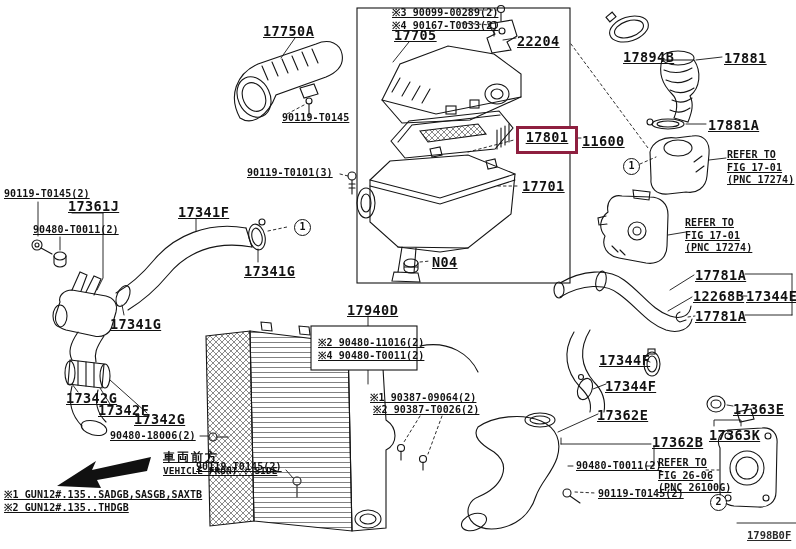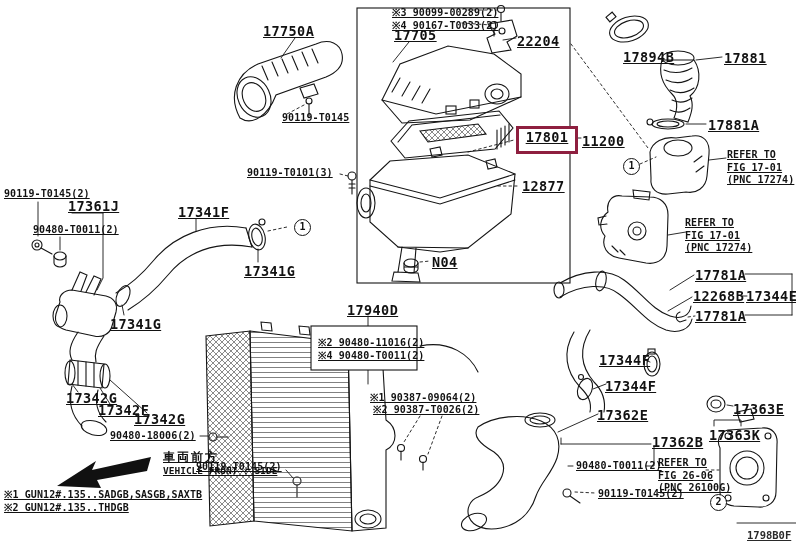--- a/index.html
+++ b/index.html
@@ -257,22 +257,22 @@
 <span class="lbl pt" style="left:263px;top:23px">17750A</span>
 <span class="lbl pt" style="left:394px;top:27px">17705</span>
 <span class="lbl pt" style="left:517px;top:33px">22204</span>
 <span class="lbl pt" style="left:623px;top:49px">17894B</span>
 <span class="lbl pt" style="left:724px;top:50px">17881</span>
 <span class="lbl pt" style="left:708px;top:117px">17881A</span>
 
 <div class="hl">
   <span class="lbl pt" style="position:static">17801</span>
 </div>
-<span class="lbl pt" style="left:582px;top:133px">11200</span>
-<span class="lbl pt" style="left:522px;top:178px">12877</span>
+<span class="lbl pt" style="left:582px;top:133px">11600</span>
+<span class="lbl pt" style="left:522px;top:178px">17701</span>
 <span class="lbl pt" style="left:432px;top:254px">N04</span>
 
 <span class="lbl pt" style="left:68px;top:198px">17361J</span>
 <span class="lbl pt" style="left:178px;top:204px">17341F</span>
 <span class="lbl pt" style="left:244px;top:263px">17341G</span>
 <span class="lbl pt" style="left:110px;top:316px">17341G</span>
 <span class="lbl pt" style="left:347px;top:302px">17940D</span>
 
 <span class="lbl pt" style="left:695px;top:267px">17781A</span>
 <span class="lbl pt" style="left:693px;top:288px">12268B</span>

